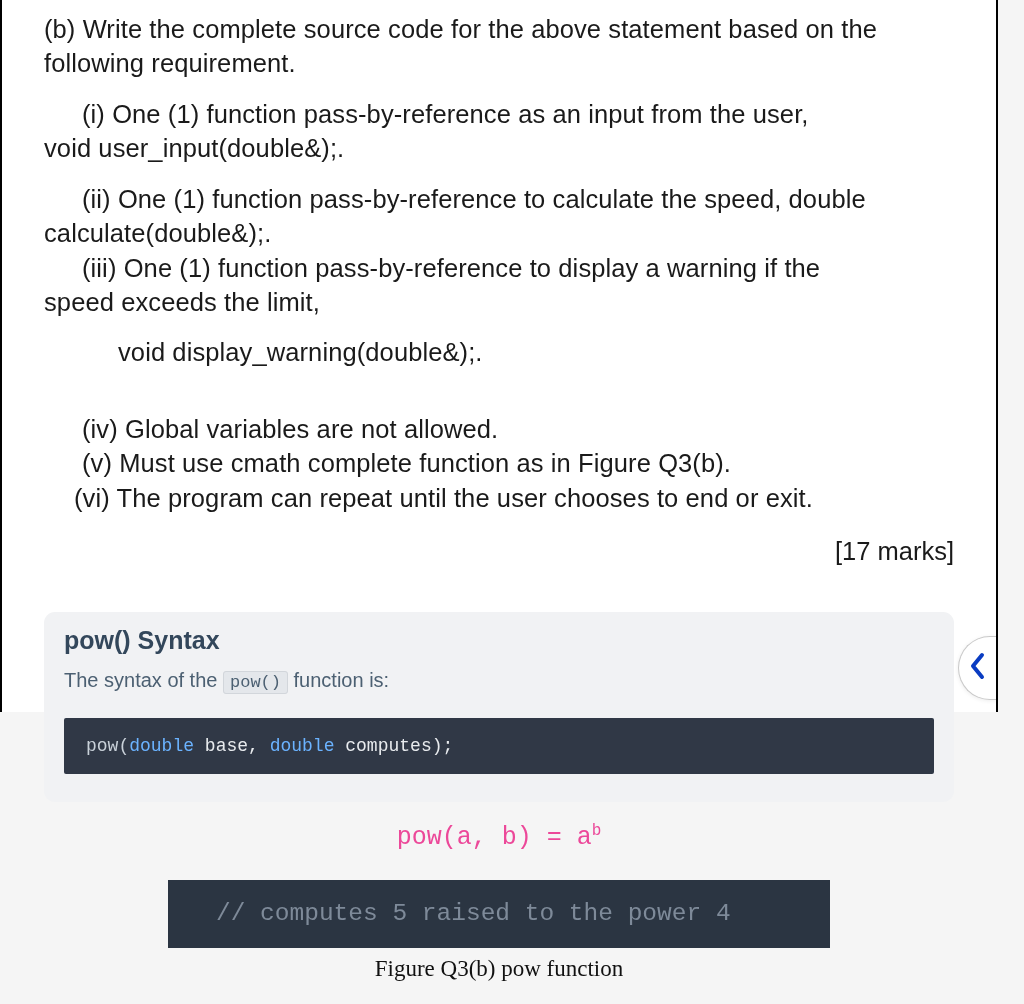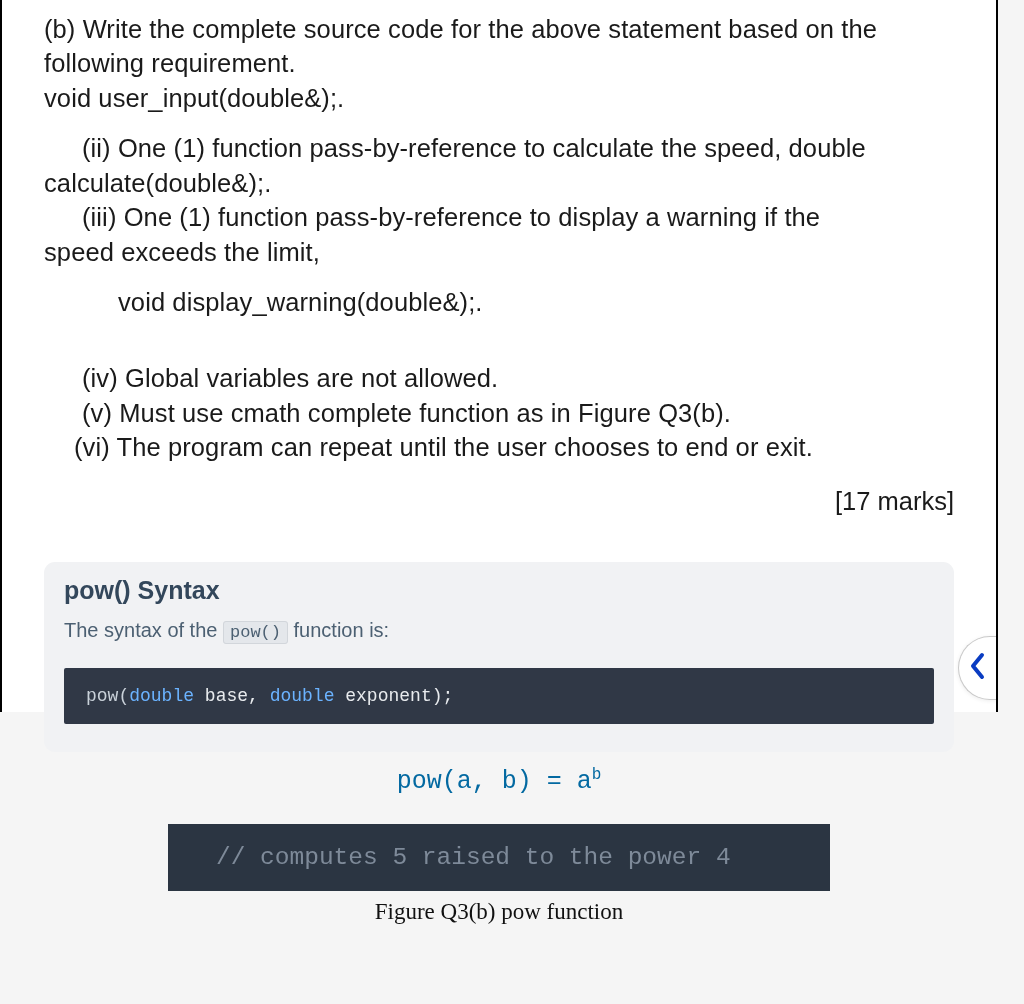--- a/index.html
+++ b/index.html
@@ -80,22 +80,22 @@
     white-space: pre;
   }
   .dark-code .kw { color: #c9d1d9; }
   .dark-code .type { color: #6bb3ff; }
   .dark-code .p { color: #e8ebee; }
 
   .formula {
     text-align: center;
     font-family: "Courier New", monospace;
     font-size: 25px;
-    margin-top: 14px;
-    color: #0369a1;
+    margin-top: 20px;
+    color: #ec4899;
   }
   .formula sup { font-size: 16px; }
 
   .code-example {
     background: #2b3542;
     color: #e8ebee;
     font-family: "Consolas","Courier New",monospace;
     font-size: 24.5px;
     padding: 16px 20px 16px 48px;
     margin: 28px auto 0 auto;
@@ -134,41 +134,42 @@
 </style>
 </head>
 <body>
 
 <div class="page-frame">
 
   <div class="content">
 
     <div class="line">(b) Write the complete source code for the above statement based on the following requirement.</div>
 
+    <div class="line indent1 gap-sm">(i) One (1) function pass-by-reference as an input from the user,</div>
     <div class="line">void user_input(double&amp;);.</div>
 
     <div class="line indent1 gap-sm">(ii) One (1) function pass-by-reference to calculate the speed, double</div>
     <div class="line">calculate(double&amp;);.</div>
 
     <div class="line indent1">(iii) One (1) function pass-by-reference to display a warning if the</div>
     <div class="line">speed exceeds the limit,</div>
     <div class="line indent2 gap-sm">void  display_warning(double&amp;);.</div>
 
     <div class="line indent1 gap-md">(iv) Global variables are not allowed.</div>
     <div class="line indent1">(v) Must use cmath complete function as in Figure Q3(b).</div>
     <div class="line" style="padding-left:30px;">(vi) The program can repeat until the user chooses to end or exit.</div>
 
     <div class="marks">[17 marks]</div>
 
     <div class="syntax-box">
       <div class="syntax-title">pow() Syntax</div>
       <div class="syntax-desc">
         <span>The syntax of the </span><span class="inline-code">pow()</span><span> function is:</span>
       </div>
-      <div class="dark-code"><span class="kw">pow(</span><span class="type">double</span><span class="p"> base, </span><span class="type">double</span><span class="p"> exponent);</span></div>
+      <div class="dark-code"><span class="kw">pow(</span><span class="type">double</span><span class="p"> base, </span><span class="type">double</span><span class="p"> computes);</span></div>
     </div>
 
     <div class="formula">
       <span>pow(a, b)  = a</span><sup>b</sup>
     </div>
 
     <div class="code-example">
       <div class="cm">// computes 5 raised to the power 4</div>
     </div>
 

